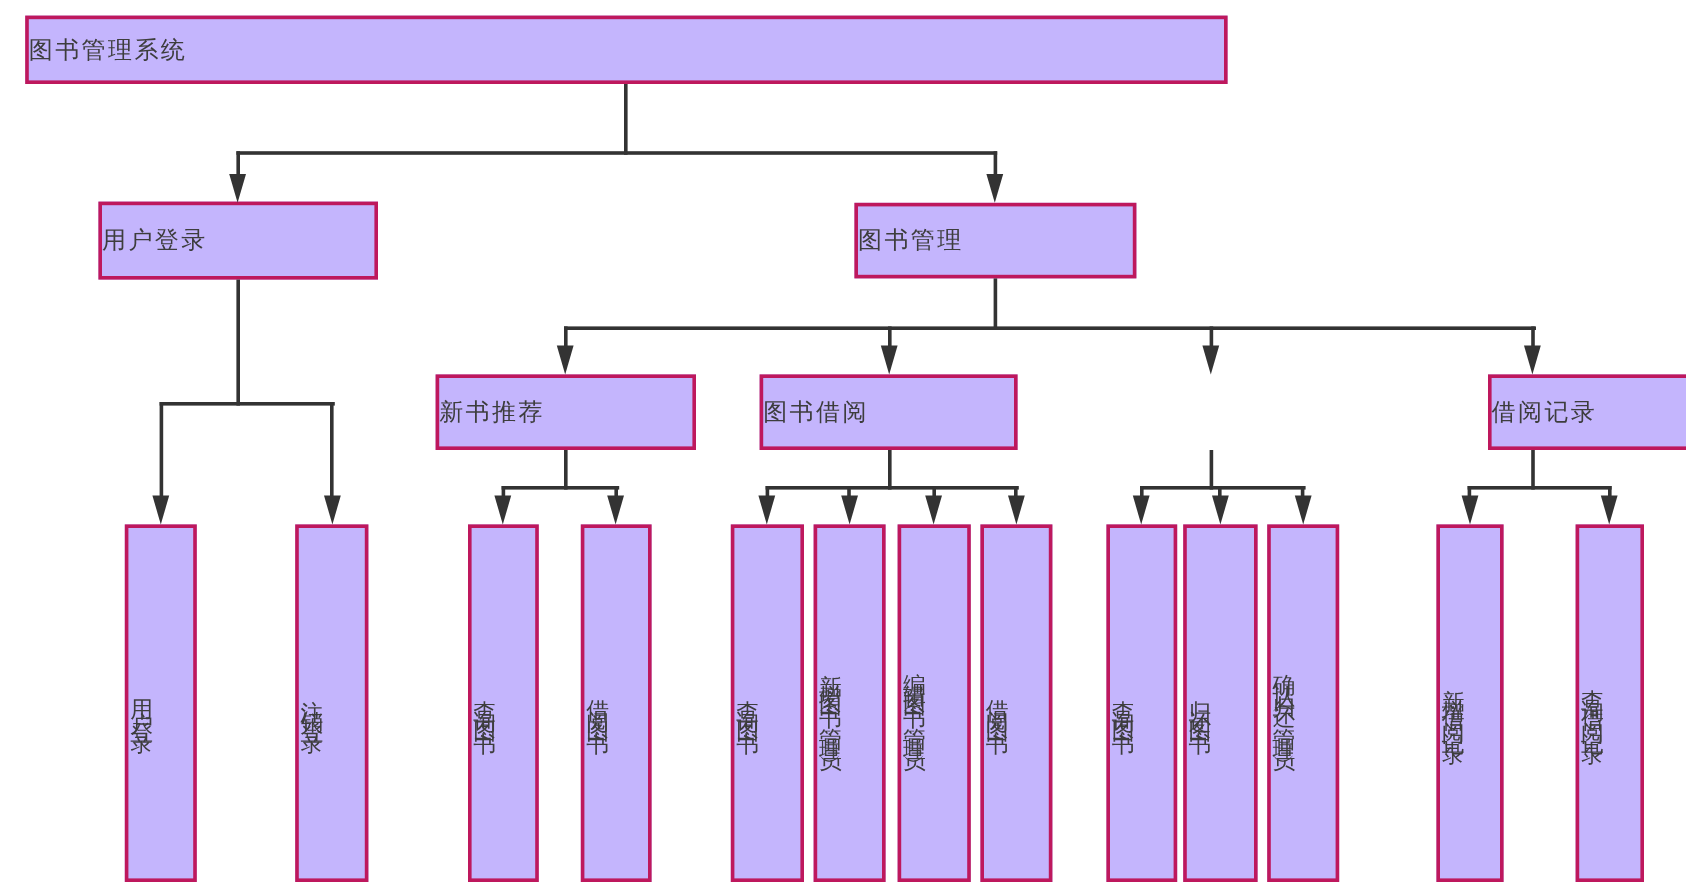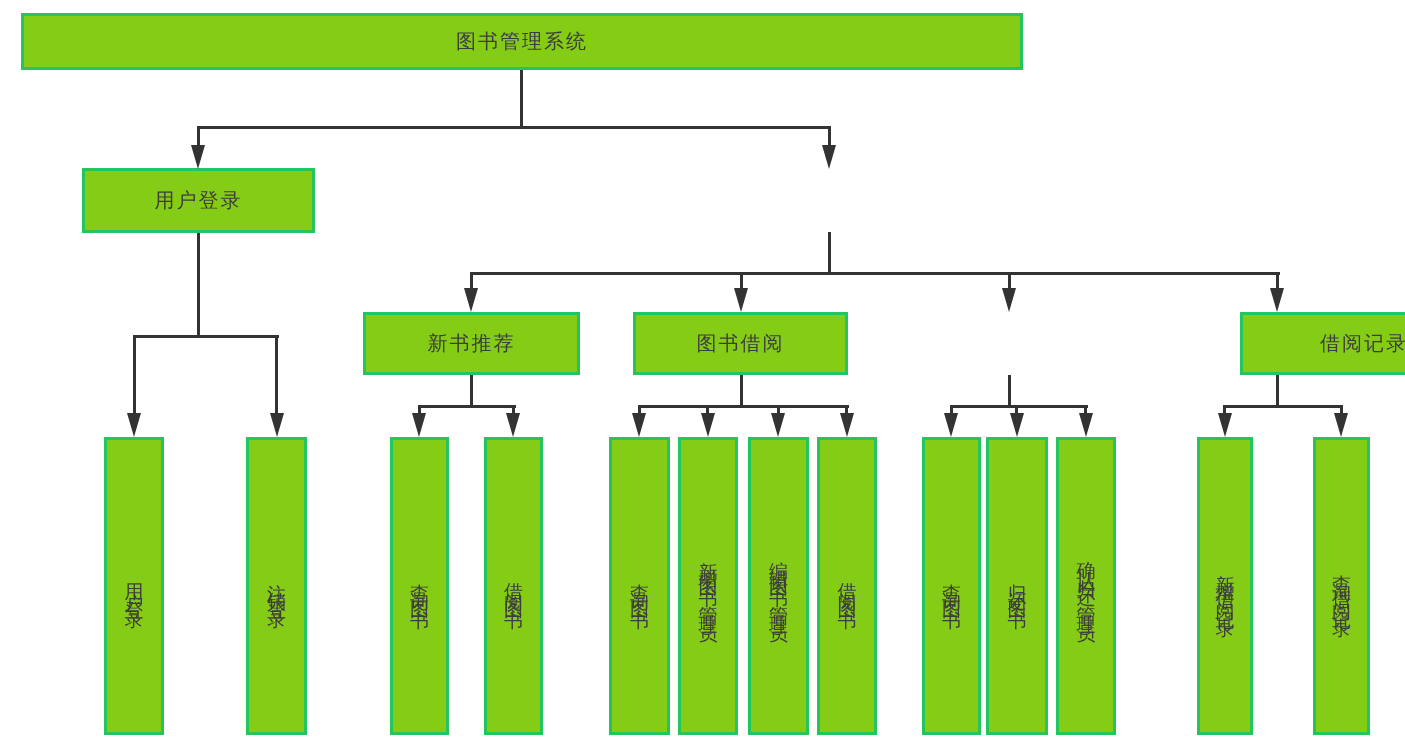--- a/index.html
+++ b/index.html
@@ -2,22 +2,22 @@
 <html><head>
 <meta charset="utf-8">
 <style>
   html,body { margin:0; padding:0; background:#ffffff; }
   .canvas {
     position:relative; width:1405px; height:747px; background:#ffffff;
     font-family:"Liberation Sans", sans-serif; overflow:hidden;
   }
   .box {
     position:absolute; box-sizing:border-box;
-    border:3px solid #22c55e; background:#84cc16;
-    display:flex; align-items:center; justify-content:center;
+    border:3px solid #be185d; background:#c4b5fd;
+    display:flex; align-items:center; 
     color:#3d3d3d;
   }
   .hbox { font-size:20px; letter-spacing:2px; }
   .leaf  { top:437px; height:298px; }
   .leaf span {
     writing-mode:vertical-rl; text-orientation:mixed;
     font-size:19px; letter-spacing:9px; line-height:1.05;
   }
   .hl, .vl { position:absolute; background:#333333; }
   .hl { height:3px; }
@@ -36,20 +36,23 @@
 <body>
 
 <div class="canvas">
 
   <div class="box hbox" style="left:21px;top:13px;width:1002px;height:57px">
     <span>图书管理系统</span>
   </div>
 
   <div class="box hbox" style="left:82px;top:168px;width:233px;height:65px">
     <span>用户登录</span>
+  </div>
+  <div class="box hbox" style="left:712px;top:169px;width:235px;height:63px">
+    <span>图书管理</span>
   </div>
 
   <div class="box hbox" style="left:363px;top:312px;width:217px;height:63px">
     <span>新书推荐</span>
   </div>
   <div class="box hbox" style="left:633px;top:312px;width:215px;height:63px">
     <span>图书借阅</span>
   </div>
   <div class="box hbox" style="left:1240px;top:312px;width:248px;height:63px">
     <span>借阅记录</span>

